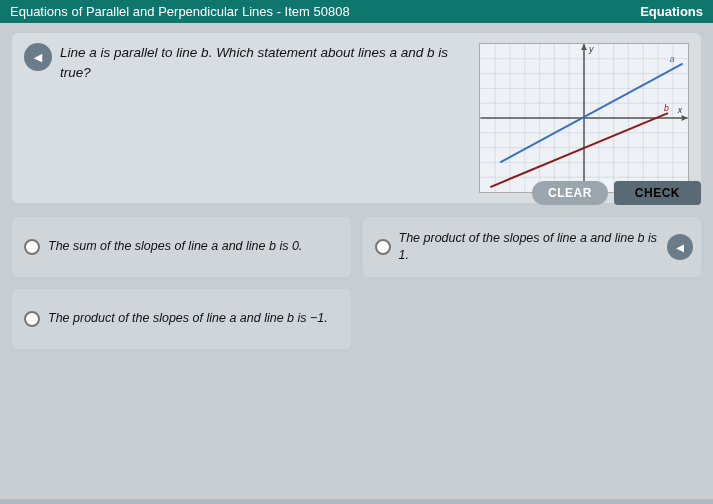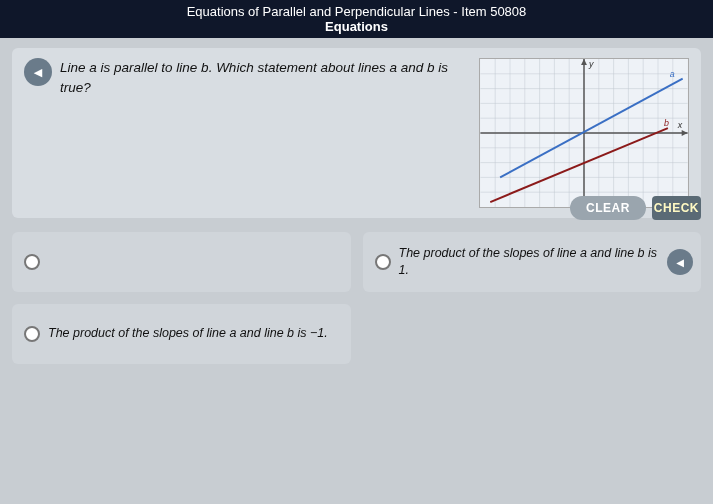--- a/index.html
+++ b/index.html
@@ -6,28 +6,27 @@
     body {
       width: 713px;
       height: 504px;
       background: #b0b8c1;
       font-family: Arial, sans-serif;
       overflow: hidden;
       position: relative;
     }
 
     .top-bar {
-      background: #0f172a;
+      background: #0f766e;
       color: white;
       font-size: 13px;
       padding: 4px 10px;
       display: flex;
       justify-content: space-between;
       align-items: center;
-      flex-direction: column;
     }
 
     .main-content {
       background: #c8cdd2;
       padding: 10px 12px;
       height: calc(100% - 28px);
       position: relative;
     }
 
     .question-area {
@@ -116,23 +115,23 @@
       padding: 5px 16px;
       font-size: 12px;
       font-weight: bold;
       border-radius: 12px;
       cursor: pointer;
       letter-spacing: 0.5px;
     }
 
     .btn-check {
       background: #5a6a75;
-      color: #fef9c3;
-      border: none;
-      padding: 5px 2px;
+      color: #000000;
+      border: none;
+      padding: 5px 21px;
       font-size: 12px;
       font-weight: bold;
       border-radius: 4px;
       cursor: pointer;
       letter-spacing: 0.5px;
     }
 
     .answer-option {
       background: #d0d5da;
       border-radius: 6px;
@@ -263,20 +262,23 @@
 
   <div class="answers-section">
 
     <div class="action-buttons">
       <button class="btn-clear">CLEAR</button>
       <button class="btn-check">CHECK</button>
     </div>
 
     <div class="answer-option">
       <div class="radio-circle"></div>
+      <div class="answer-text">
+        The sum of the slopes of line <em>a</em> and line <em>b</em> is 0.
+      </div>
     </div>
 
     <div class="answer-option has-audio">
       <div class="radio-circle"></div>
       <div class="answer-text">
         The product of the slopes of line <em>a</em> and line <em>b</em> is 1.
       </div>
       <button class="answer-audio-btn" title="Play audio"></button>
     </div>
 

